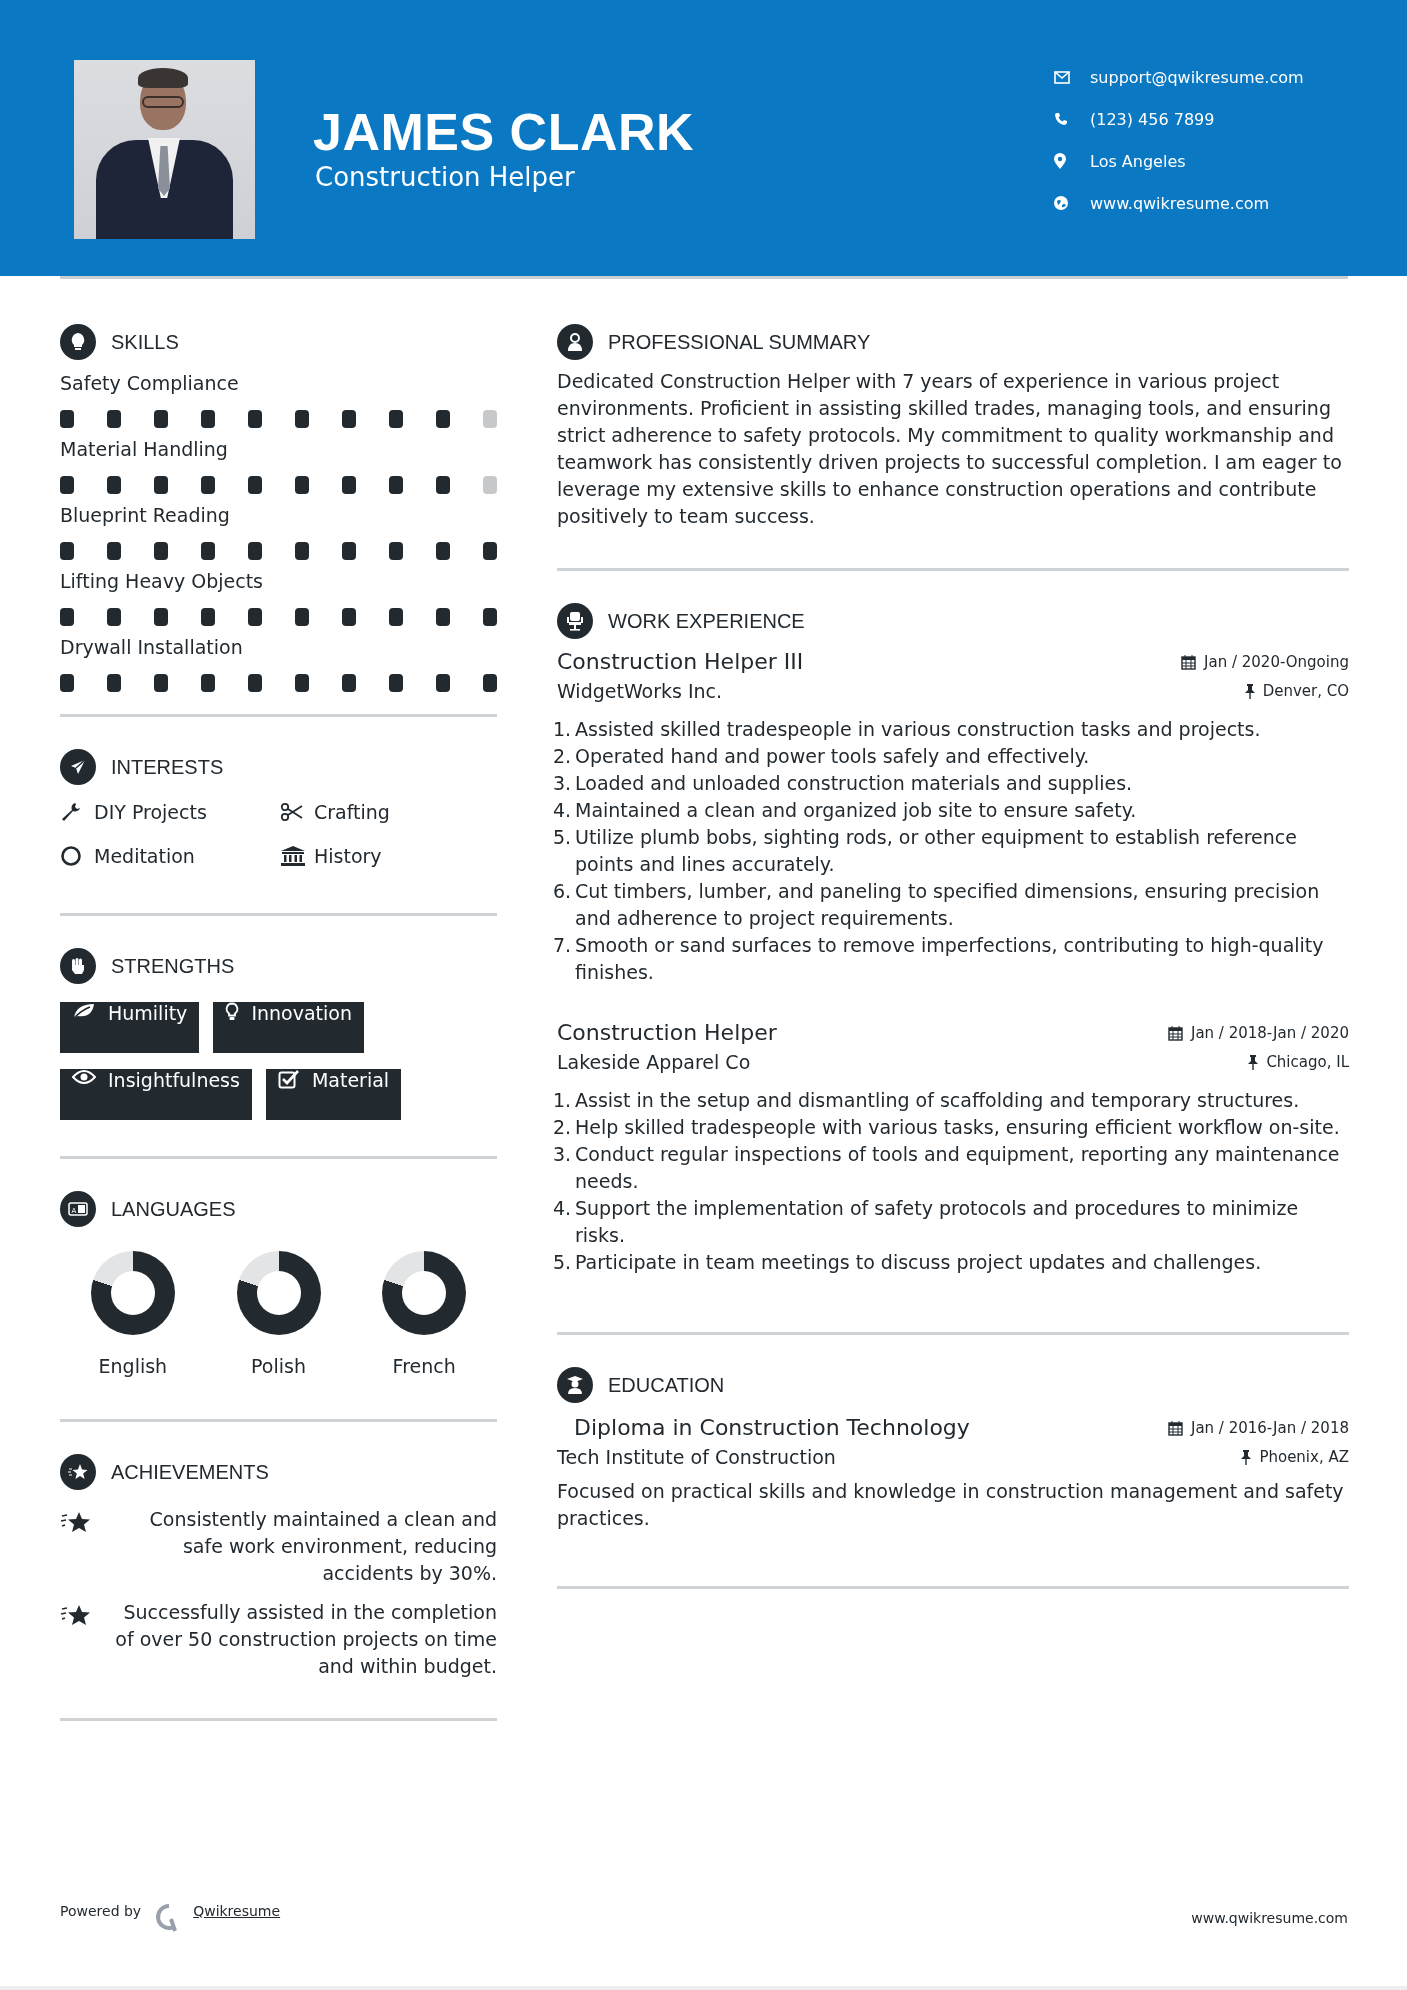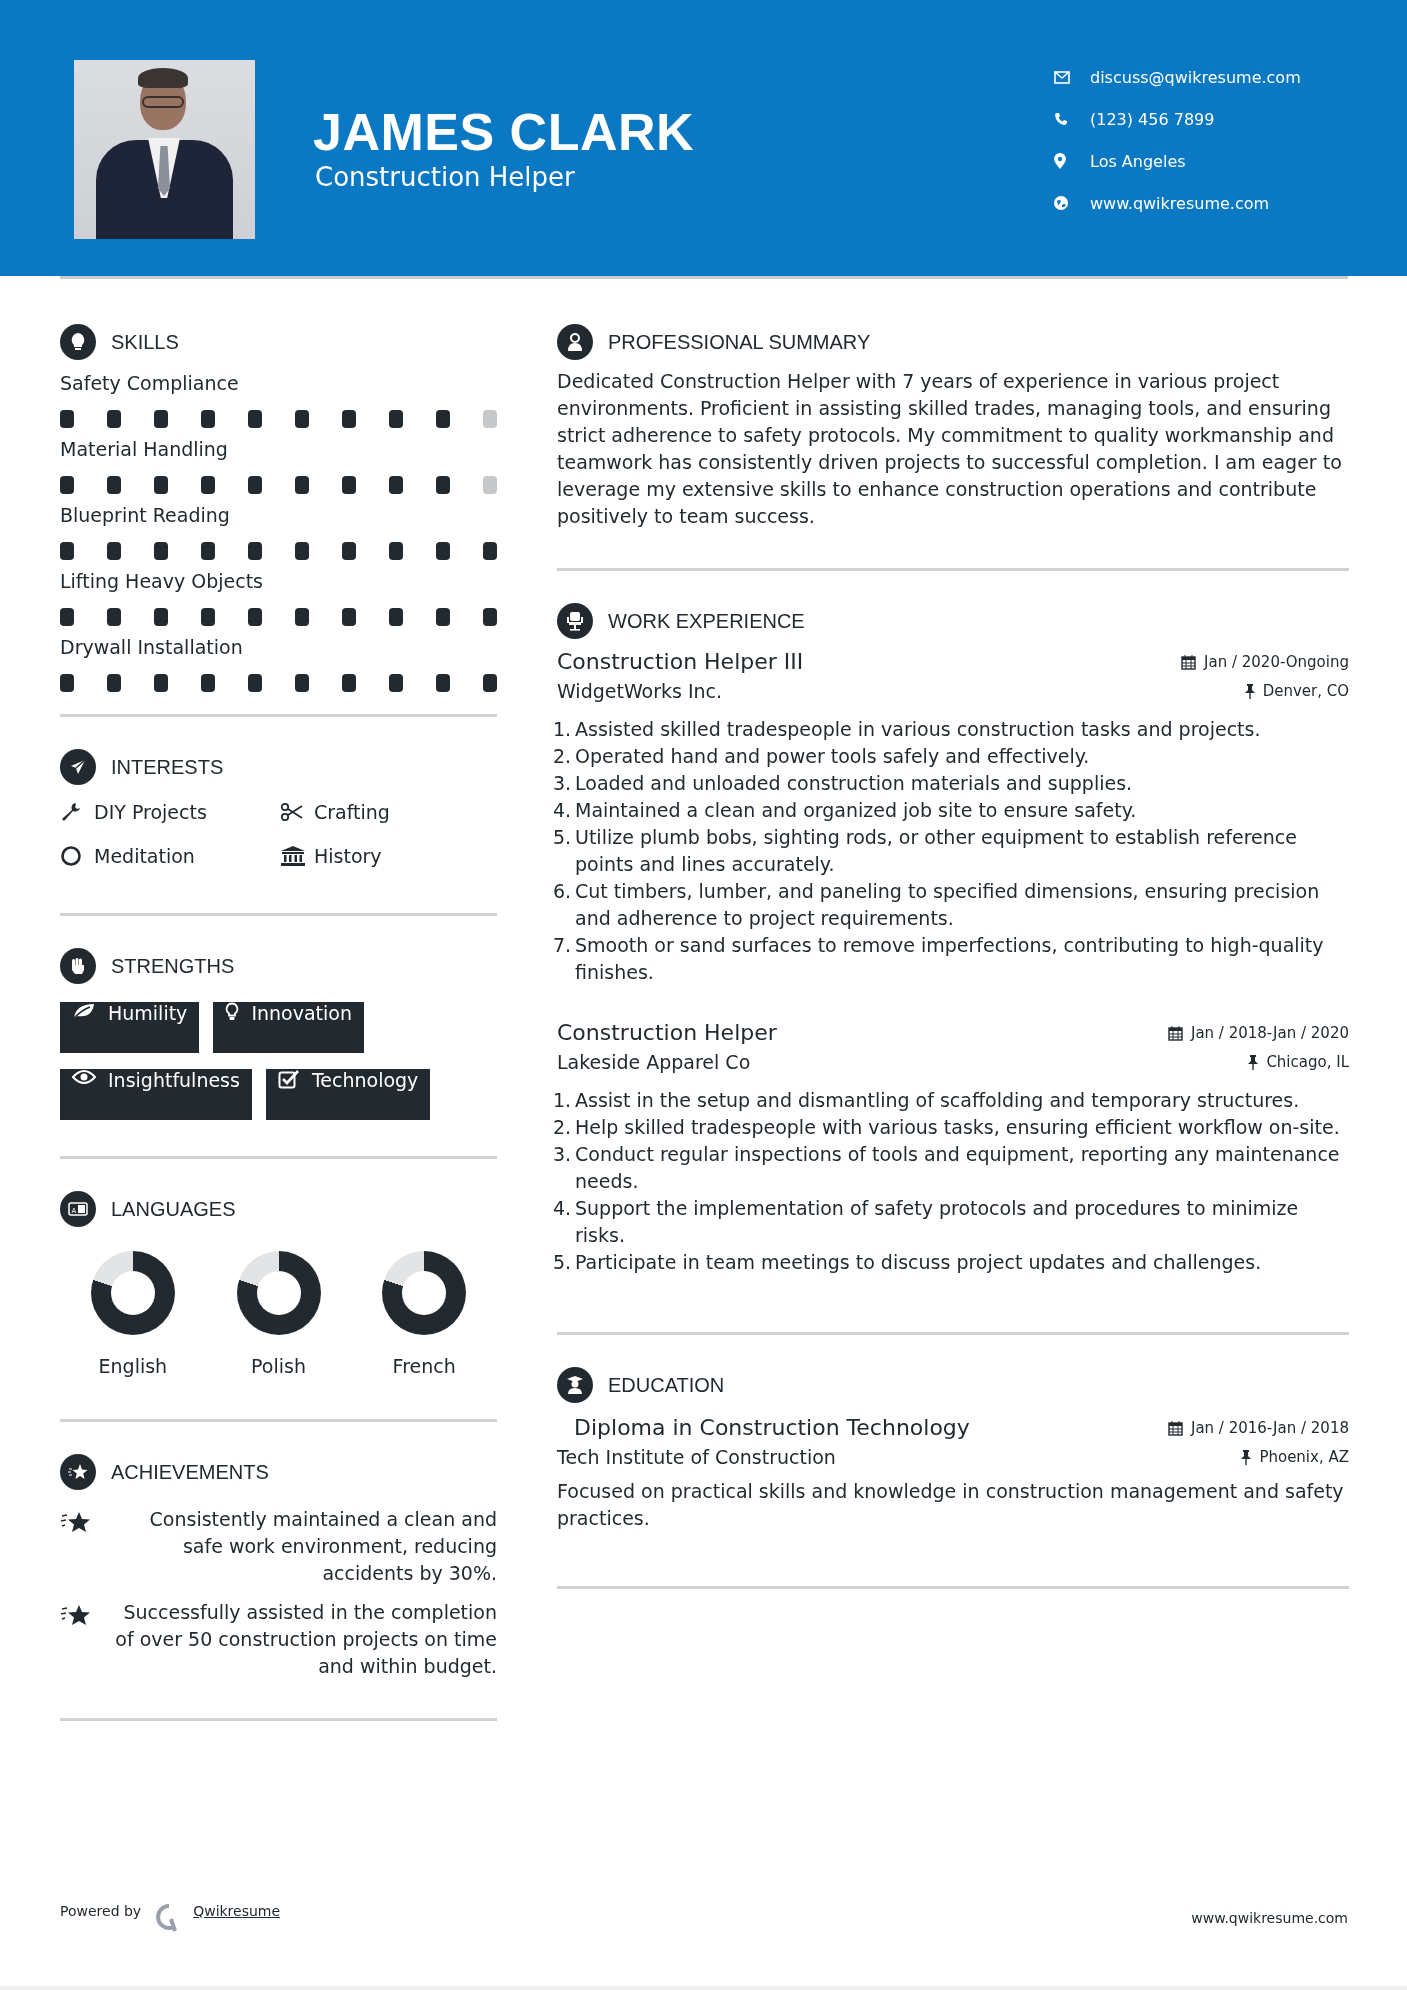--- a/index.html
+++ b/index.html
@@ -88,21 +88,21 @@
   <div class="title">Construction Helper</div>
 
   <div class="contacts">
     <div class="contact">
       <span class="ic">
         <svg width="16" height="13" viewBox="0 0 16 13">
             <rect x="1" y="1" width="14" height="11" fill="none" stroke="#fff" stroke-width="1.6"></rect>
             <path d="M1 1 L8 7 L15 1" fill="none" stroke="#fff" stroke-width="1.6"></path>
           </svg>
       </span>
-      <span>discuss@qwikresume.com</span>
+      <span>support@qwikresume.com</span>
     </div>
     <div class="contact">
       <span class="ic">
         <svg width="14" height="14" viewBox="0 0 14 14">
             <path d="M3 1 L5 1 L6 4 L4.5 5.5 Q6 8.5 8.5 9.5 L10 8 L13 9 L13 11 Q12 13 10 13 Q2 11 1 3 Q1 1 3 1Z" fill="#fff"></path>
           </svg>
       </span>
       <span>(123) 456 7899</span>
     </div>
     <div class="contact">
@@ -306,21 +306,21 @@
         </span>
         <span>Insightfulness</span>
       </div>
       <div class="tag">
         <span class="ic">
           <svg width="22" height="20" viewBox="0 0 22 20">
               <rect x="1.5" y="3.5" width="15" height="15" rx="2" fill="none" stroke="#fff" stroke-width="2"></rect>
               <path d="M5 10 L9 14 L20 2" fill="none" stroke="#fff" stroke-width="2.6"></path>
             </svg>
         </span>
-        <span>Technology</span>
+        <span>Material</span>
       </div>
     </div>
   </div>
 
   <div class="rule" style="margin-top:36px;"></div>
 
   <div style="margin-top:28px;">
     <div class="sec-head">
       <span class="sec-icon">
         <svg width="20" height="14" viewBox="0 0 20 14">

